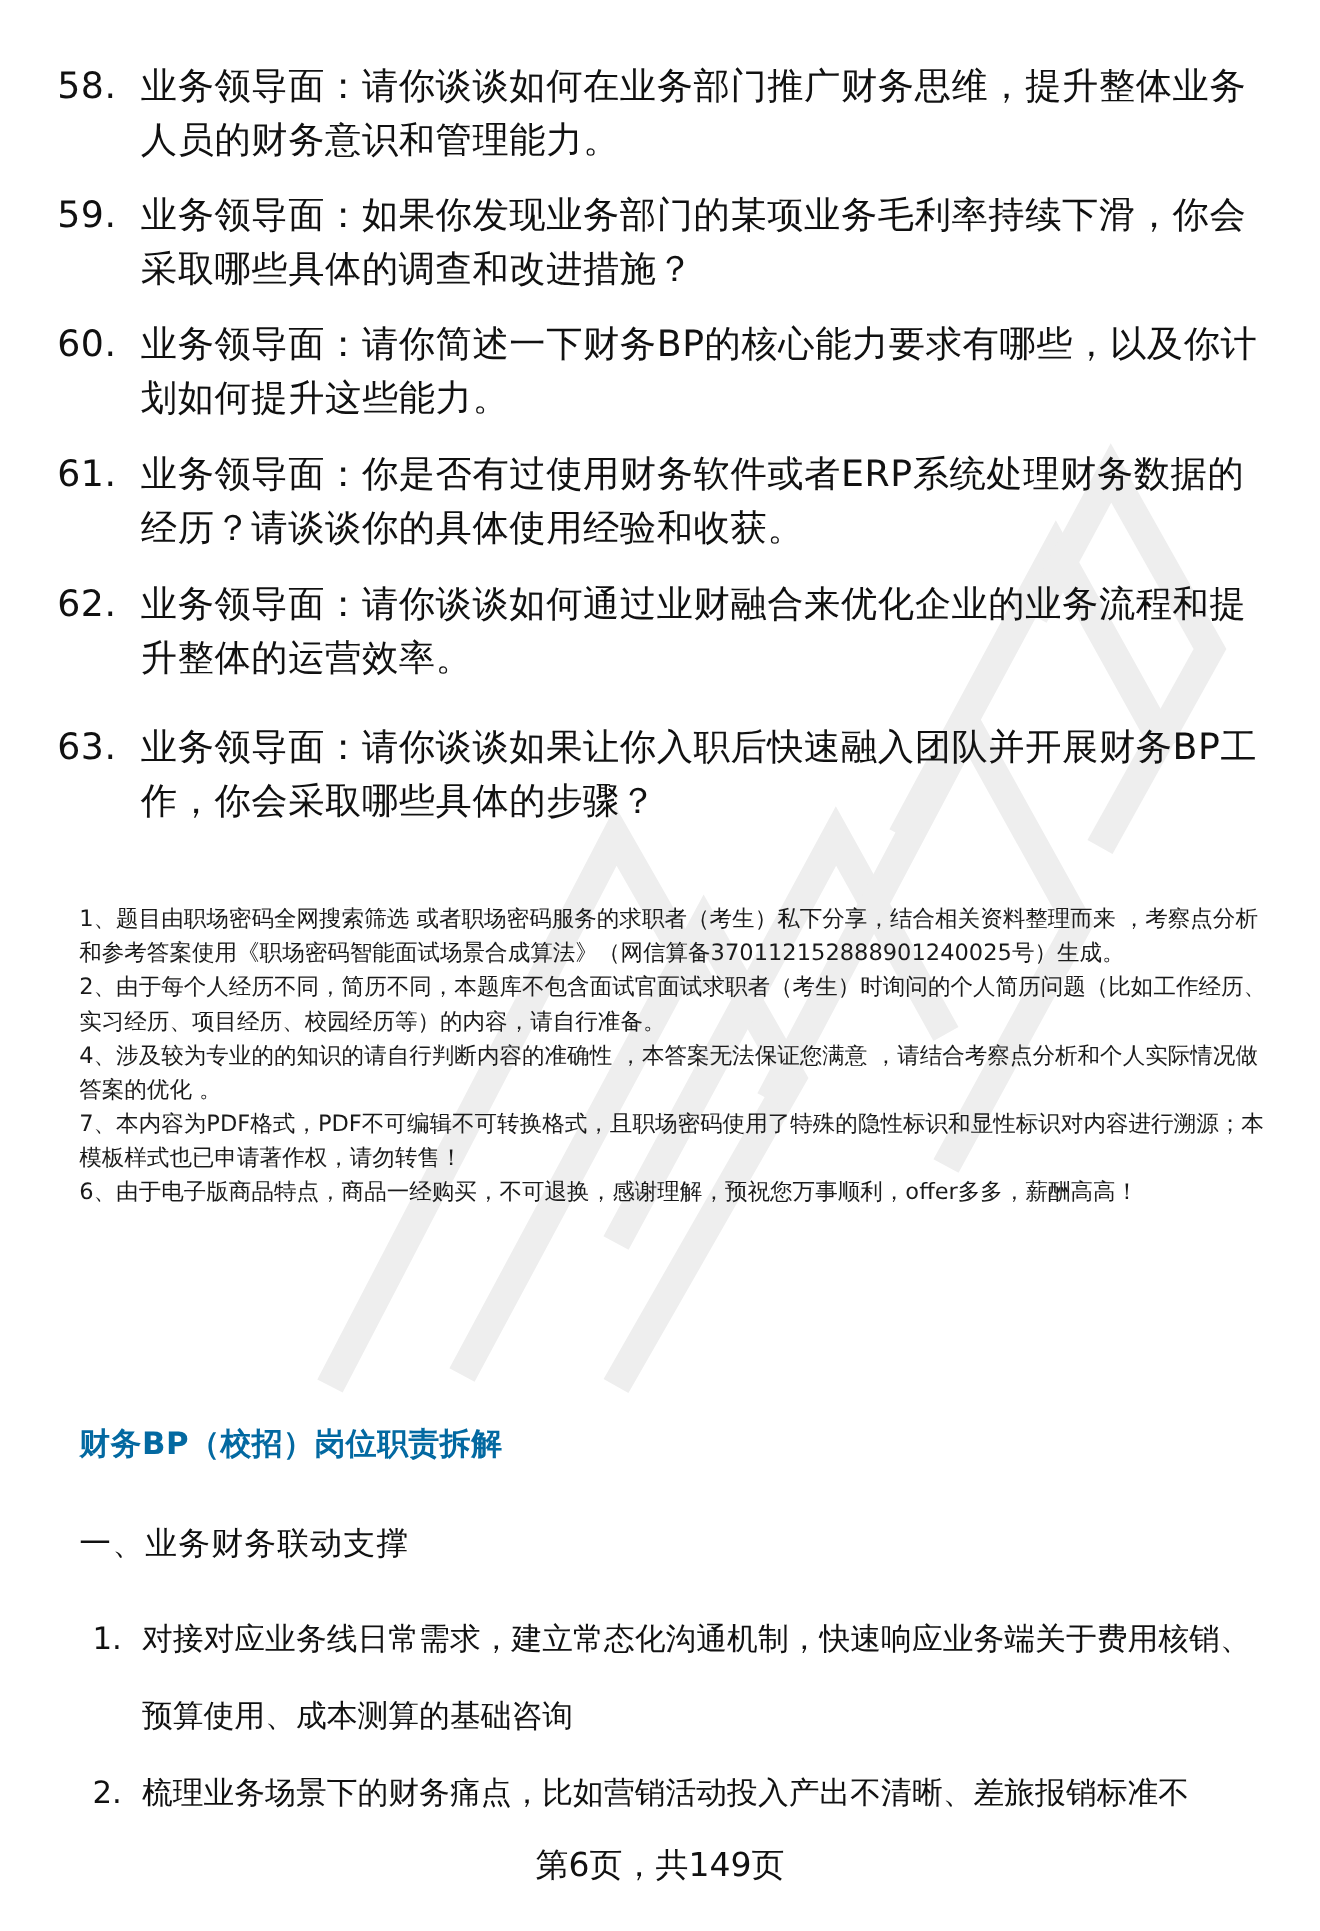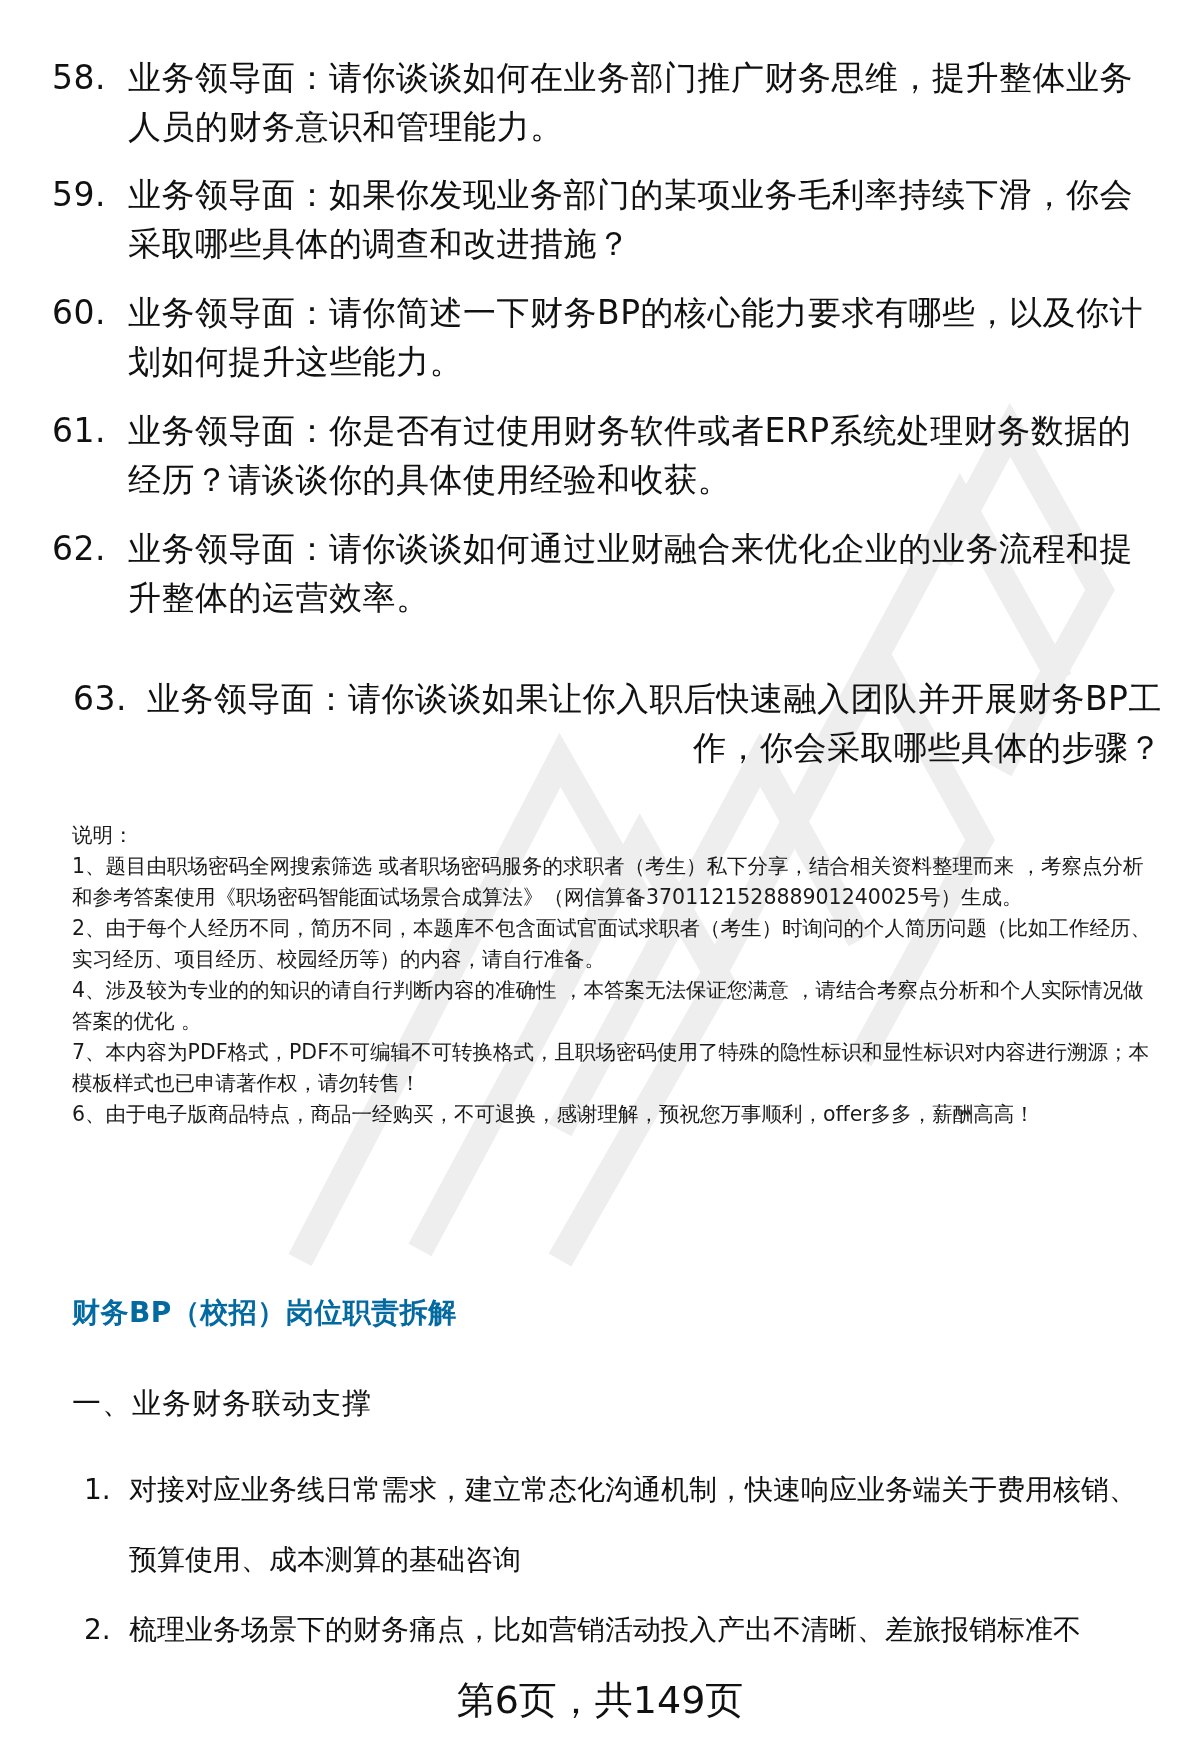--- a/index.html
+++ b/index.html
@@ -104,21 +104,21 @@
       display: block;
       margin-left: 45px;
     }
 
     .footer {
       position: absolute;
       left: 0;
       top: 1675px;
       width: 1200px;
       text-align: center;
-      font-size: 38px;
+      font-size: 30px;
       color: #111111;
     }
   </style>
 </head>
 <body>
 
 <div class="page">
 
   <svg class="watermark" viewBox="0 0 1200 1755" xmlns="http://www.w3.org/2000/svg">
     <g fill="none" stroke="#eeeeee" stroke-width="26" stroke-linejoin="miter">
@@ -146,27 +146,26 @@
       <span class="text">业务领导面：请你简述一下财务BP的核心能力要求有哪些，以及你计划如何提升这些能力。</span>
     </div>
     <div class="q" style="top:406px;">
       <span class="num">61.</span>
       <span class="text">业务领导面：你是否有过使用财务软件或者ERP系统处理财务数据的经历？请谈谈你的具体使用经验和收获。</span>
     </div>
     <div class="q" style="top:524px;">
       <span class="num">62.</span>
       <span class="text">业务领导面：请你谈谈如何通过业财融合来优化企业的业务流程和提升整体的运营效率。</span>
     </div>
-    <div class="q" style="top:674px;text-align:right;">
+    <div class="q" style="top:654px;">
       <span class="num">63.</span>
       <span class="text">业务领导面：请你谈谈如果让你入职后快速融入团队并开展财务BP工作，你会采取哪些具体的步骤？</span>
     </div>
 
     <div class="notes">
-      <p>说明：</p>
       <p>1、题目由职场密码全网搜索筛选 或者职场密码服务的求职者（考生）私下分享，结合相关资料整理而来 ，考察点分析和参考答案使用《职场密码智能面试场景合成算法》（网信算备370112152888901240025号）生成。</p>
       <p>2、由于每个人经历不同，简历不同，本题库不包含面试官面试求职者（考生）时询问的个人简历问题（比如工作经历、实习经历、项目经历、校园经历等）的内容，请自行准备。</p>
       <p>4、涉及较为专业的的知识的请自行判断内容的准确性 ，本答案无法保证您满意 ，请结合考察点分析和个人实际情况做答案的优化 。</p>
       <p>7、本内容为PDF格式，PDF不可编辑不可转换格式，且职场密码使用了特殊的隐性标识和显性标识对内容进行溯源；本模板样式也已申请著作权，请勿转售！</p>
       <p>6、由于电子版商品特点，商品一经购买，不可退换，感谢理解，预祝您万事顺利，offer多多，薪酬高高！</p>
     </div>
 
     <div class="red-heading">财务BP（校招）岗位职责拆解</div>
 
     <div class="section-heading">一、业务财务联动支撑</div>

